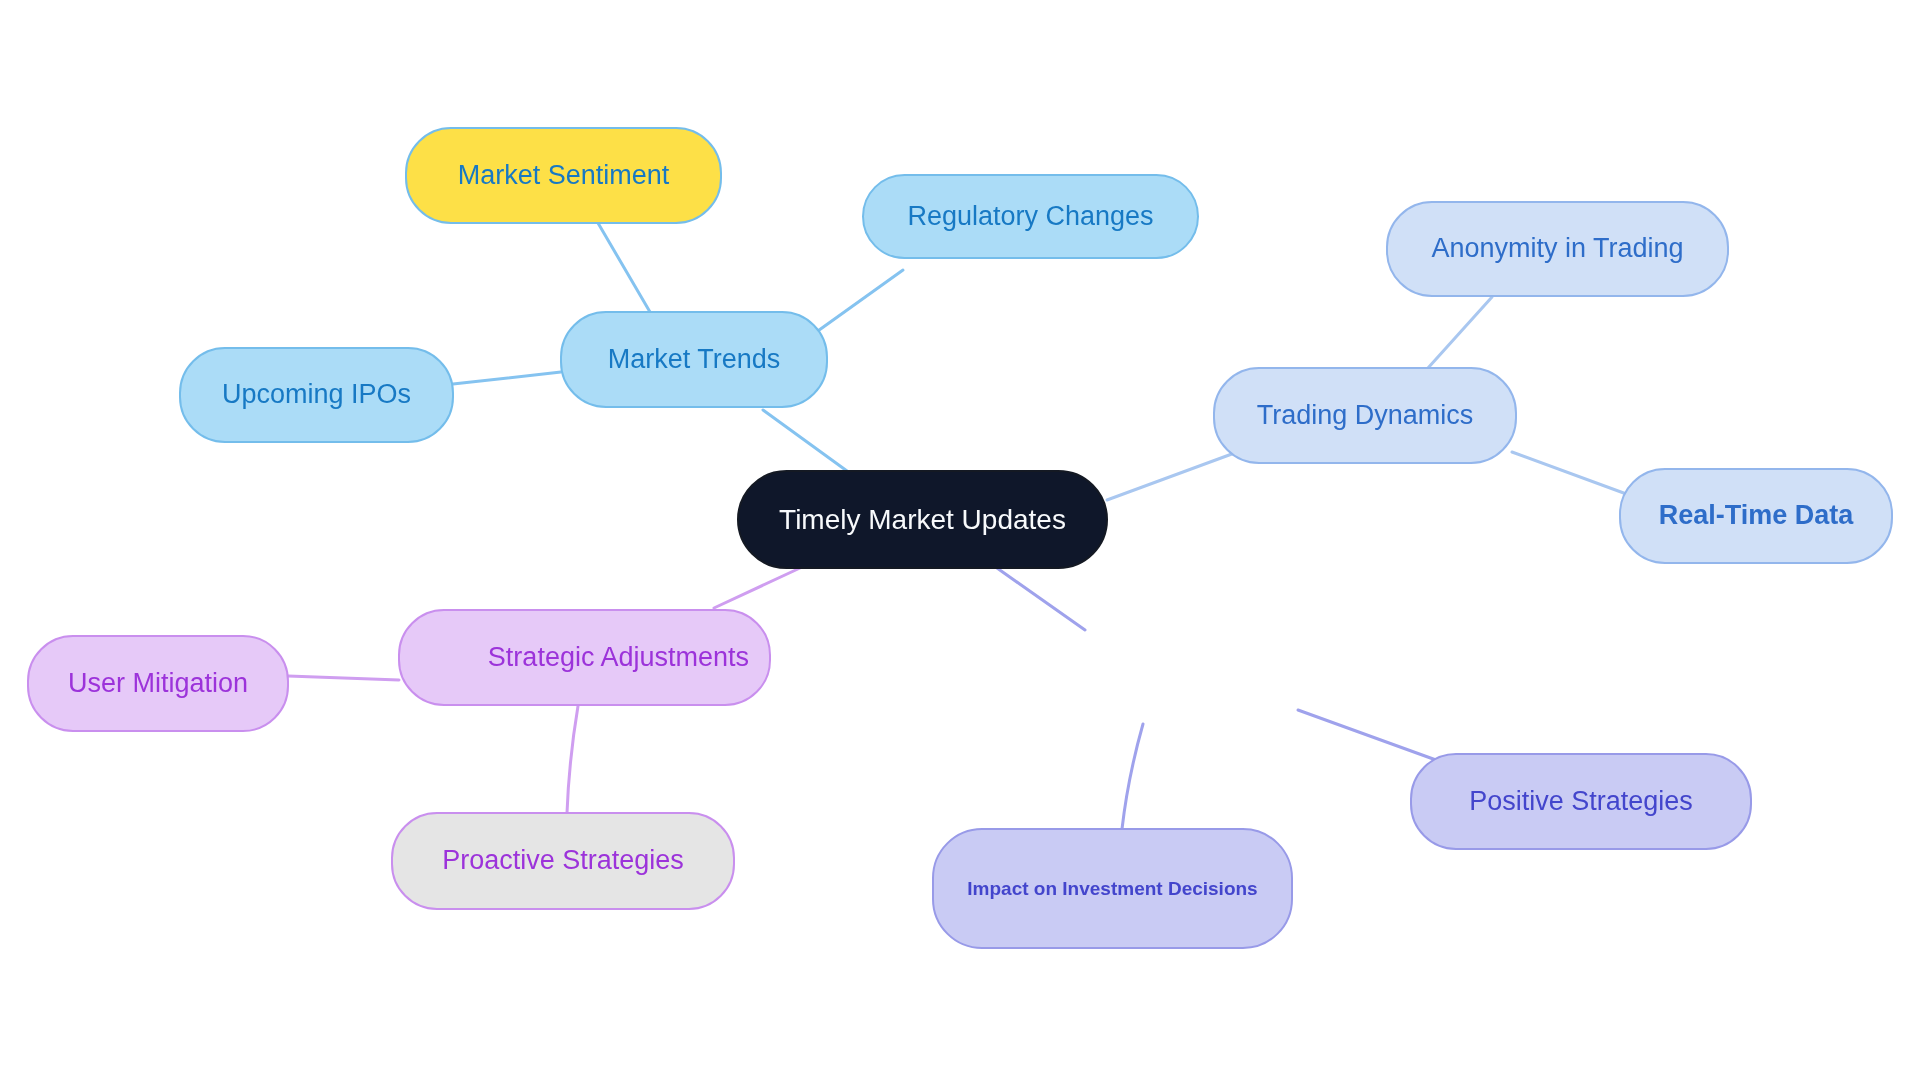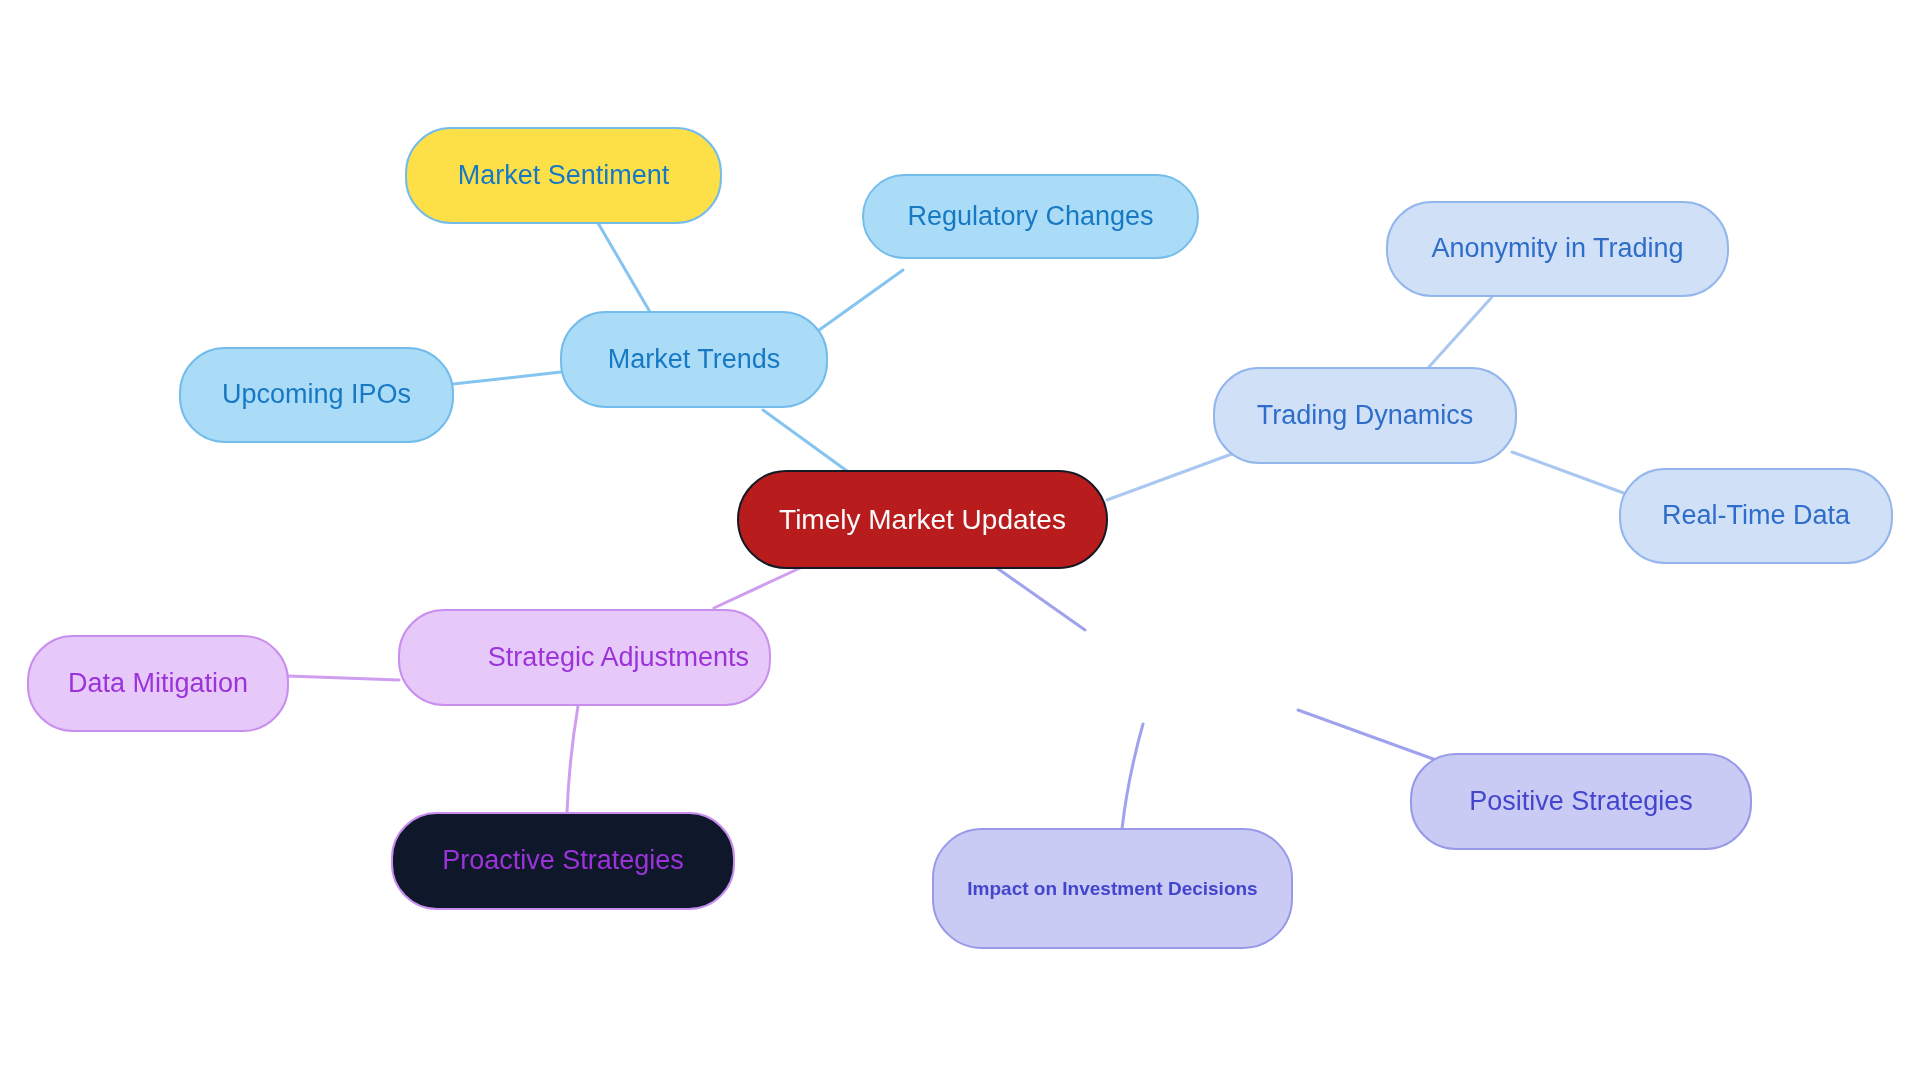--- a/index.html
+++ b/index.html
@@ -49,51 +49,51 @@
       <path d="M 1428 368 L 1492 297" fill="none" stroke="#a9c7f0" stroke-width="3" stroke-linecap="round"></path>
       <path d="M 1512 452 L 1640 499" fill="none" stroke="#a9c7f0" stroke-width="3" stroke-linecap="round"></path>
       <path d="M 800 568 L 714 608" fill="none" stroke="#cf9ef0" stroke-width="3" stroke-linecap="round"></path>
       <path d="M 399 680 L 288 676" fill="none" stroke="#cf9ef0" stroke-width="3" stroke-linecap="round"></path>
       <path d="M 578 706 Q 569 760 567 813" fill="none" stroke="#cf9ef0" stroke-width="3" stroke-linecap="round"></path>
       <path d="M 997 568 L 1085 630" fill="none" stroke="#9fa2ec" stroke-width="3" stroke-linecap="round"></path>
       <path d="M 1298 710 L 1436 760" fill="none" stroke="#9fa2ec" stroke-width="3" stroke-linecap="round"></path>
       <path d="M 1143 724 Q 1128 777 1122 829" fill="none" stroke="#9fa2ec" stroke-width="3" stroke-linecap="round"></path>
     </svg>
 
-<div class="node" style="left: 737px; top: 470px; width: 371px; height: 99px; background: #b91c1c; border-color: rgb(20, 25, 35); border-radius: 50px; color: rgb(248, 250, 252); font-size: 28px;">
+<div class="node" style="left: 737px; top: 470px; width: 371px; height: 99px; background: #0f172a; border-color: rgb(20, 25, 35); border-radius: 50px; color: rgb(248, 250, 252); font-size: 28px;">
       <span>Timely Market Updates</span>
     </div>
     <div class="node" style="left: 560px; top: 311px; width: 268px; height: 97px; background: rgb(171, 220, 247); border-color: rgb(116, 189, 235); border-radius: 46px; color: rgb(23, 121, 196); font-size: 27px;">
       <span>Market Trends</span>
     </div>
     <div class="node" style="left: 405px; top: 127px; width: 317px; height: 97px; background: #fde047; border-color: rgb(116, 189, 235); border-radius: 46px; color: rgb(23, 121, 196); font-size: 27px;">
       <span>Market Sentiment</span>
     </div>
     <div class="node" style="left: 862px; top: 174px; width: 337px; height: 85px; background: rgb(171, 220, 247); border-color: rgb(116, 189, 235); border-radius: 46px; color: rgb(23, 121, 196); font-size: 27px;">
       <span>Regulatory Changes</span>
     </div>
     <div class="node" style="left: 179px; top: 347px; width: 275px; height: 96px; background: rgb(171, 220, 247); border-color: rgb(116, 189, 235); border-radius: 46px; color: rgb(23, 121, 196); font-size: 27px;">
       <span>Upcoming IPOs</span>
     </div>
     <div class="node" style="left: 1213px; top: 367px; width: 304px; height: 97px; background: rgb(208, 224, 247); border-color: rgb(147, 182, 236); border-radius: 46px; color: rgb(46, 109, 201); font-size: 27px;">
       <span>Trading Dynamics</span>
     </div>
     <div class="node" style="left: 1386px; top: 201px; width: 343px; height: 96px; background: rgb(208, 224, 247); border-color: rgb(147, 182, 236); border-radius: 46px; color: rgb(46, 109, 201); font-size: 27px;">
       <span>Anonymity in Trading</span>
     </div>
-    <div class="node" style="left: 1619px; top: 468px; width: 274px; height: 96px; background: rgb(208, 224, 247); border-color: rgb(147, 182, 236); border-radius: 46px; color: rgb(46, 109, 201); font-size: 27px;">
+    <div class="node" style="left: 1619px; top: 468px; width: 274px; height: 96px; background: rgb(208, 224, 247); border-color: rgb(147, 182, 236); border-radius: 46px; color: rgb(46, 109, 201); font-size: 27px; font-weight: bold;">
       <span>Real-Time Data</span>
     </div>
     <div class="node" style="left: 398px; top: 609px; width: 373px; height: 97px; background: rgb(230, 201, 248); border-color: rgb(201, 143, 238); border-radius: 46px; color: rgb(156, 51, 218); font-size: 27px; justify-content: flex-end;">
       <span>Strategic Adjustments</span>
     </div>
     <div class="node" style="left: 27px; top: 635px; width: 262px; height: 97px; background: rgb(230, 201, 248); border-color: rgb(201, 143, 238); border-radius: 46px; color: rgb(156, 51, 218); font-size: 27px;">
-      <span>Data Mitigation</span>
+      <span>User Mitigation</span>
     </div>
-    <div class="node" style="left: 391px; top: 812px; width: 344px; height: 98px; background: #0f172a; border-color: rgb(201, 143, 238); border-radius: 46px; color: rgb(156, 51, 218); font-size: 27px;">
+    <div class="node" style="left: 391px; top: 812px; width: 344px; height: 98px; background: #e5e5e5; border-color: rgb(201, 143, 238); border-radius: 46px; color: rgb(156, 51, 218); font-size: 27px;">
       <span>Proactive Strategies</span>
     </div>
     <div class="node" style="left: 1410px; top: 753px; width: 342px; height: 97px; background: rgb(201, 203, 244); border-color: rgb(152, 154, 232); border-radius: 46px; color: rgb(67, 69, 204); font-size: 27px;">
       <span>Positive Strategies</span>
     </div>
     <div class="node" style="left: 932px; top: 828px; width: 361px; height: 121px; background: rgb(201, 203, 244); border-color: rgb(152, 154, 232); border-radius: 50px; color: rgb(67, 69, 204); font-size: 19px; font-weight: bold;">
       <span>Impact on Investment Decisions</span>
     </div>
   </div>
 

